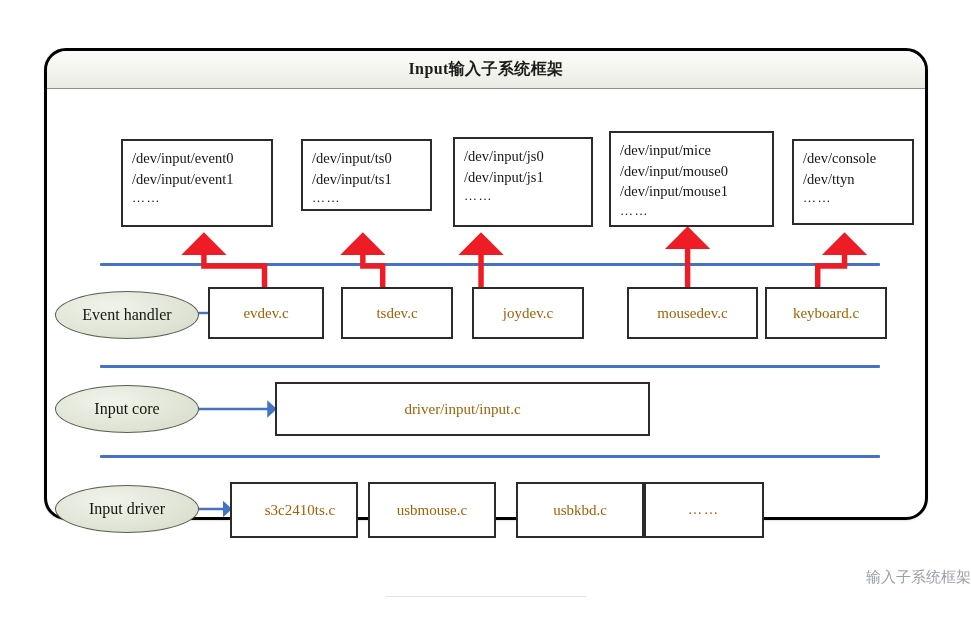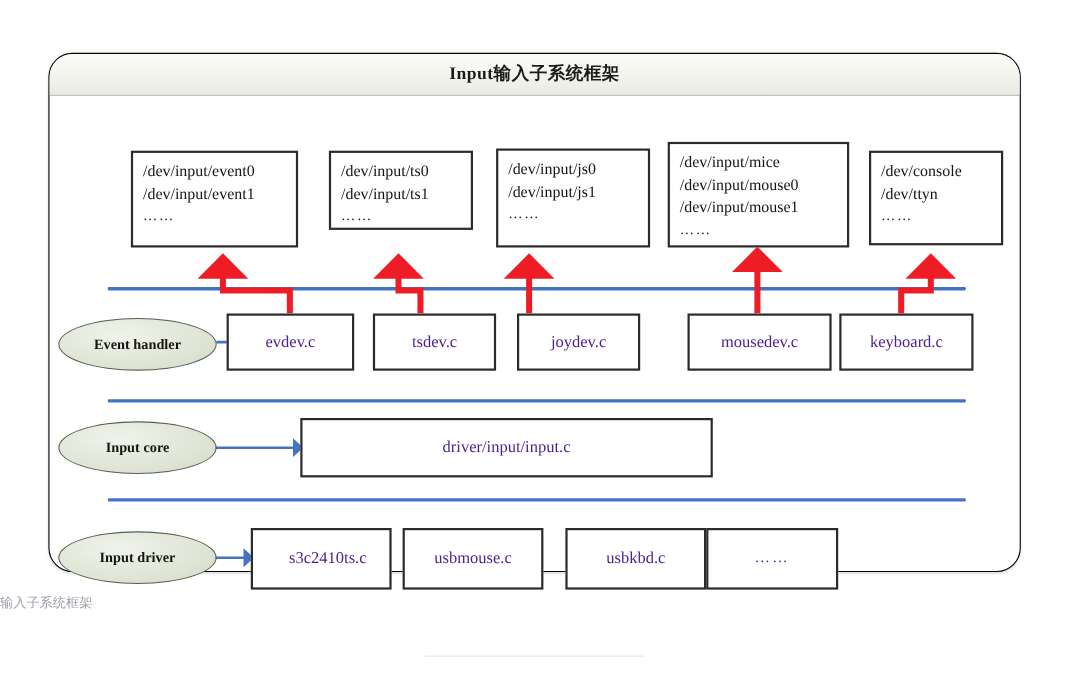--- a/index.html
+++ b/index.html
@@ -16,21 +16,21 @@
   }
 
   
   #frame {
     position: absolute;
     left: 44px;
     top: 48px;
     width: 884px;
     height: 472px;
     box-sizing: border-box;
-    border: 1px solid #000000;
+    border: 3px solid #000000;
     border-radius: 22px;
     background: #ffffff;
     box-shadow: 0 1px 2px rgba(0,0,0,0.12);
   }
   #title-band {
     position: absolute;
     left: 0;
     top: 0;
     width: 100%;
     height: 38px;
@@ -75,21 +75,21 @@
 
   .file-box {
     position: absolute;
     box-sizing: border-box;
     border: 2px solid #2b2b2b;
     background: #ffffff;
     display: flex;
     align-items: center;
     justify-content: center;
     font-size: 15px;
-    color: #4c1d95;
+    color: #a16207;
     z-index: 4;
   }
   .file-box.dots-box { letter-spacing: 2px; font-size: 14px; }
 
   
   .sep {
     position: absolute;
     height: 3px;
     background: #4472c4;
     border-radius: 1px;
@@ -99,44 +99,44 @@
   
   .role {
     position: absolute;
     box-sizing: border-box;
     border: 1px solid #55604f;
     border-radius: 50%;
     background: radial-gradient(ellipse at 38% 32%, #f0f3ea 0%, #dfe4d5 62%, #d2d8c6 100%);
     display: flex;
     align-items: center;
     justify-content: center;
-    font-size: 13px;
-    font-weight: bold;
+    font-size: 16px;
+    font-weight: normal;
     color: #14160f;
     z-index: 5;
   }
 
   
   #wires {
     position: absolute;
     left: 0; top: 0;
     width: 100%; height: 100%;
     pointer-events: none;
     z-index: 3;
   }
 
   
   #caption {
     position: absolute;
     left: 0;
-    top: 540px;
+    top: 568px;
     width: 971px;
-    text-align: left;
+    text-align: right;
     font-family: "DejaVu Sans", "Liberation Sans", sans-serif;
-    font-size: 12px;
+    font-size: 15px;
     color: #9aa0a8;
   }
   #caption-rule {
     position: absolute;
     left: 386px;
     top: 596px;
     width: 200px;
     height: 1px;
     background: #e2e4e7;
   }

